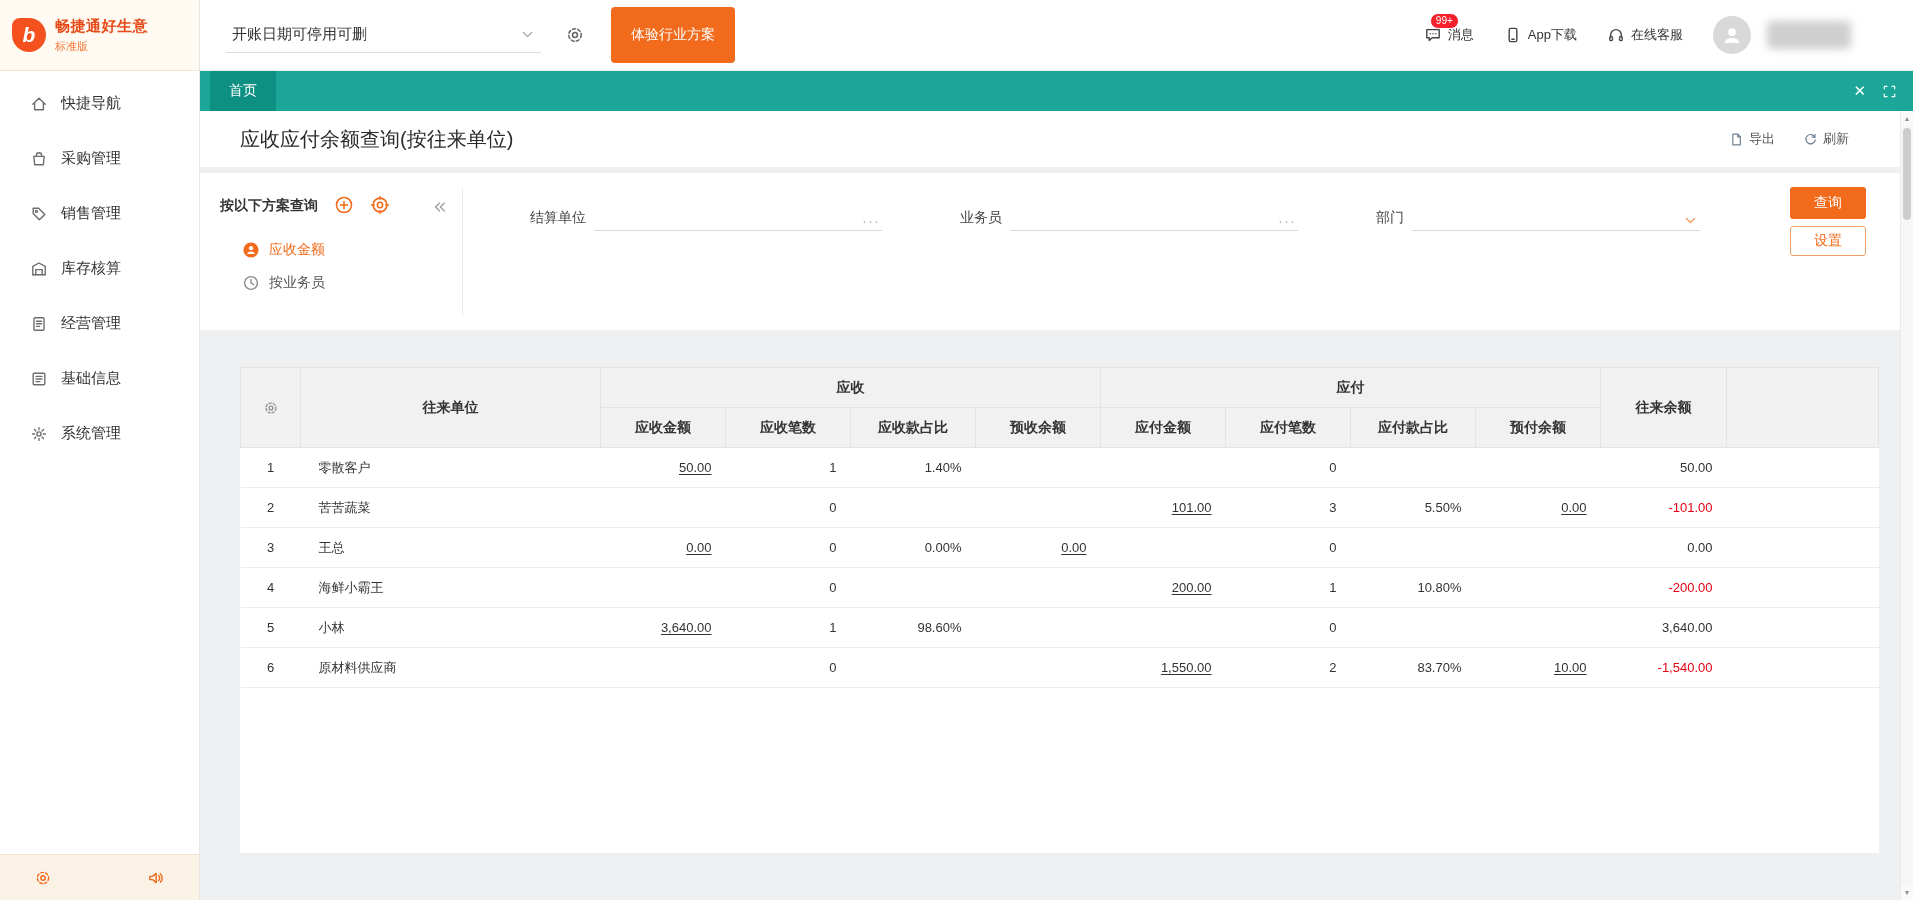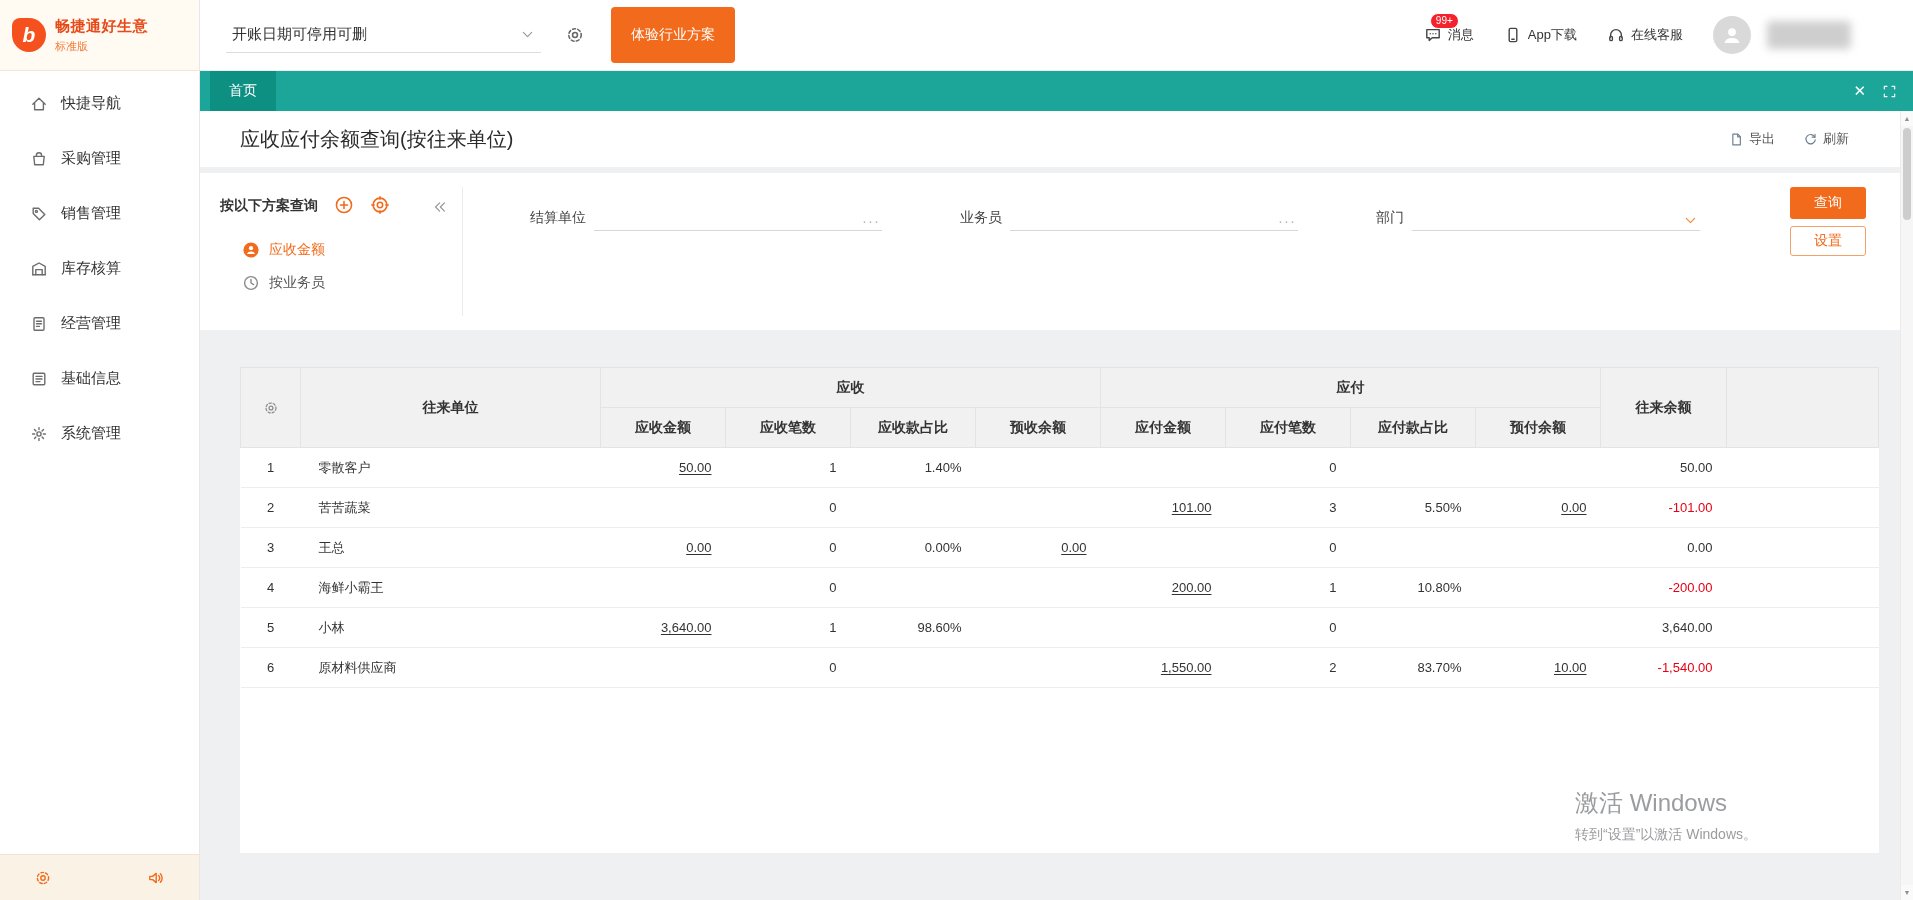--- a/index.html
+++ b/index.html
@@ -500,24 +500,20 @@
                 <td class="c-num">2</td>
                 <td class="c-num">83.70%</td>
                 <td class="c-num c-link">10.00</td>
                 <td class="c-num c-neg">-1,540.00</td>
                 <td class="c-pad"></td>
               </tr>
             </tbody>
         </table>
       </div>
 
-      <div class="watermark">
-        <div class="wm1">激活 Windows</div>
-        <div class="wm2">转到“设置”以激活 Windows。</div>
-      </div>
 
       <div class="scrollbar">
         <div class="sb-btn">▲</div>
         <div class="sb-thumb"></div>
         <div class="sb-btn down">▼</div>
       </div>
 
     </div>
   </div>
 </div>

